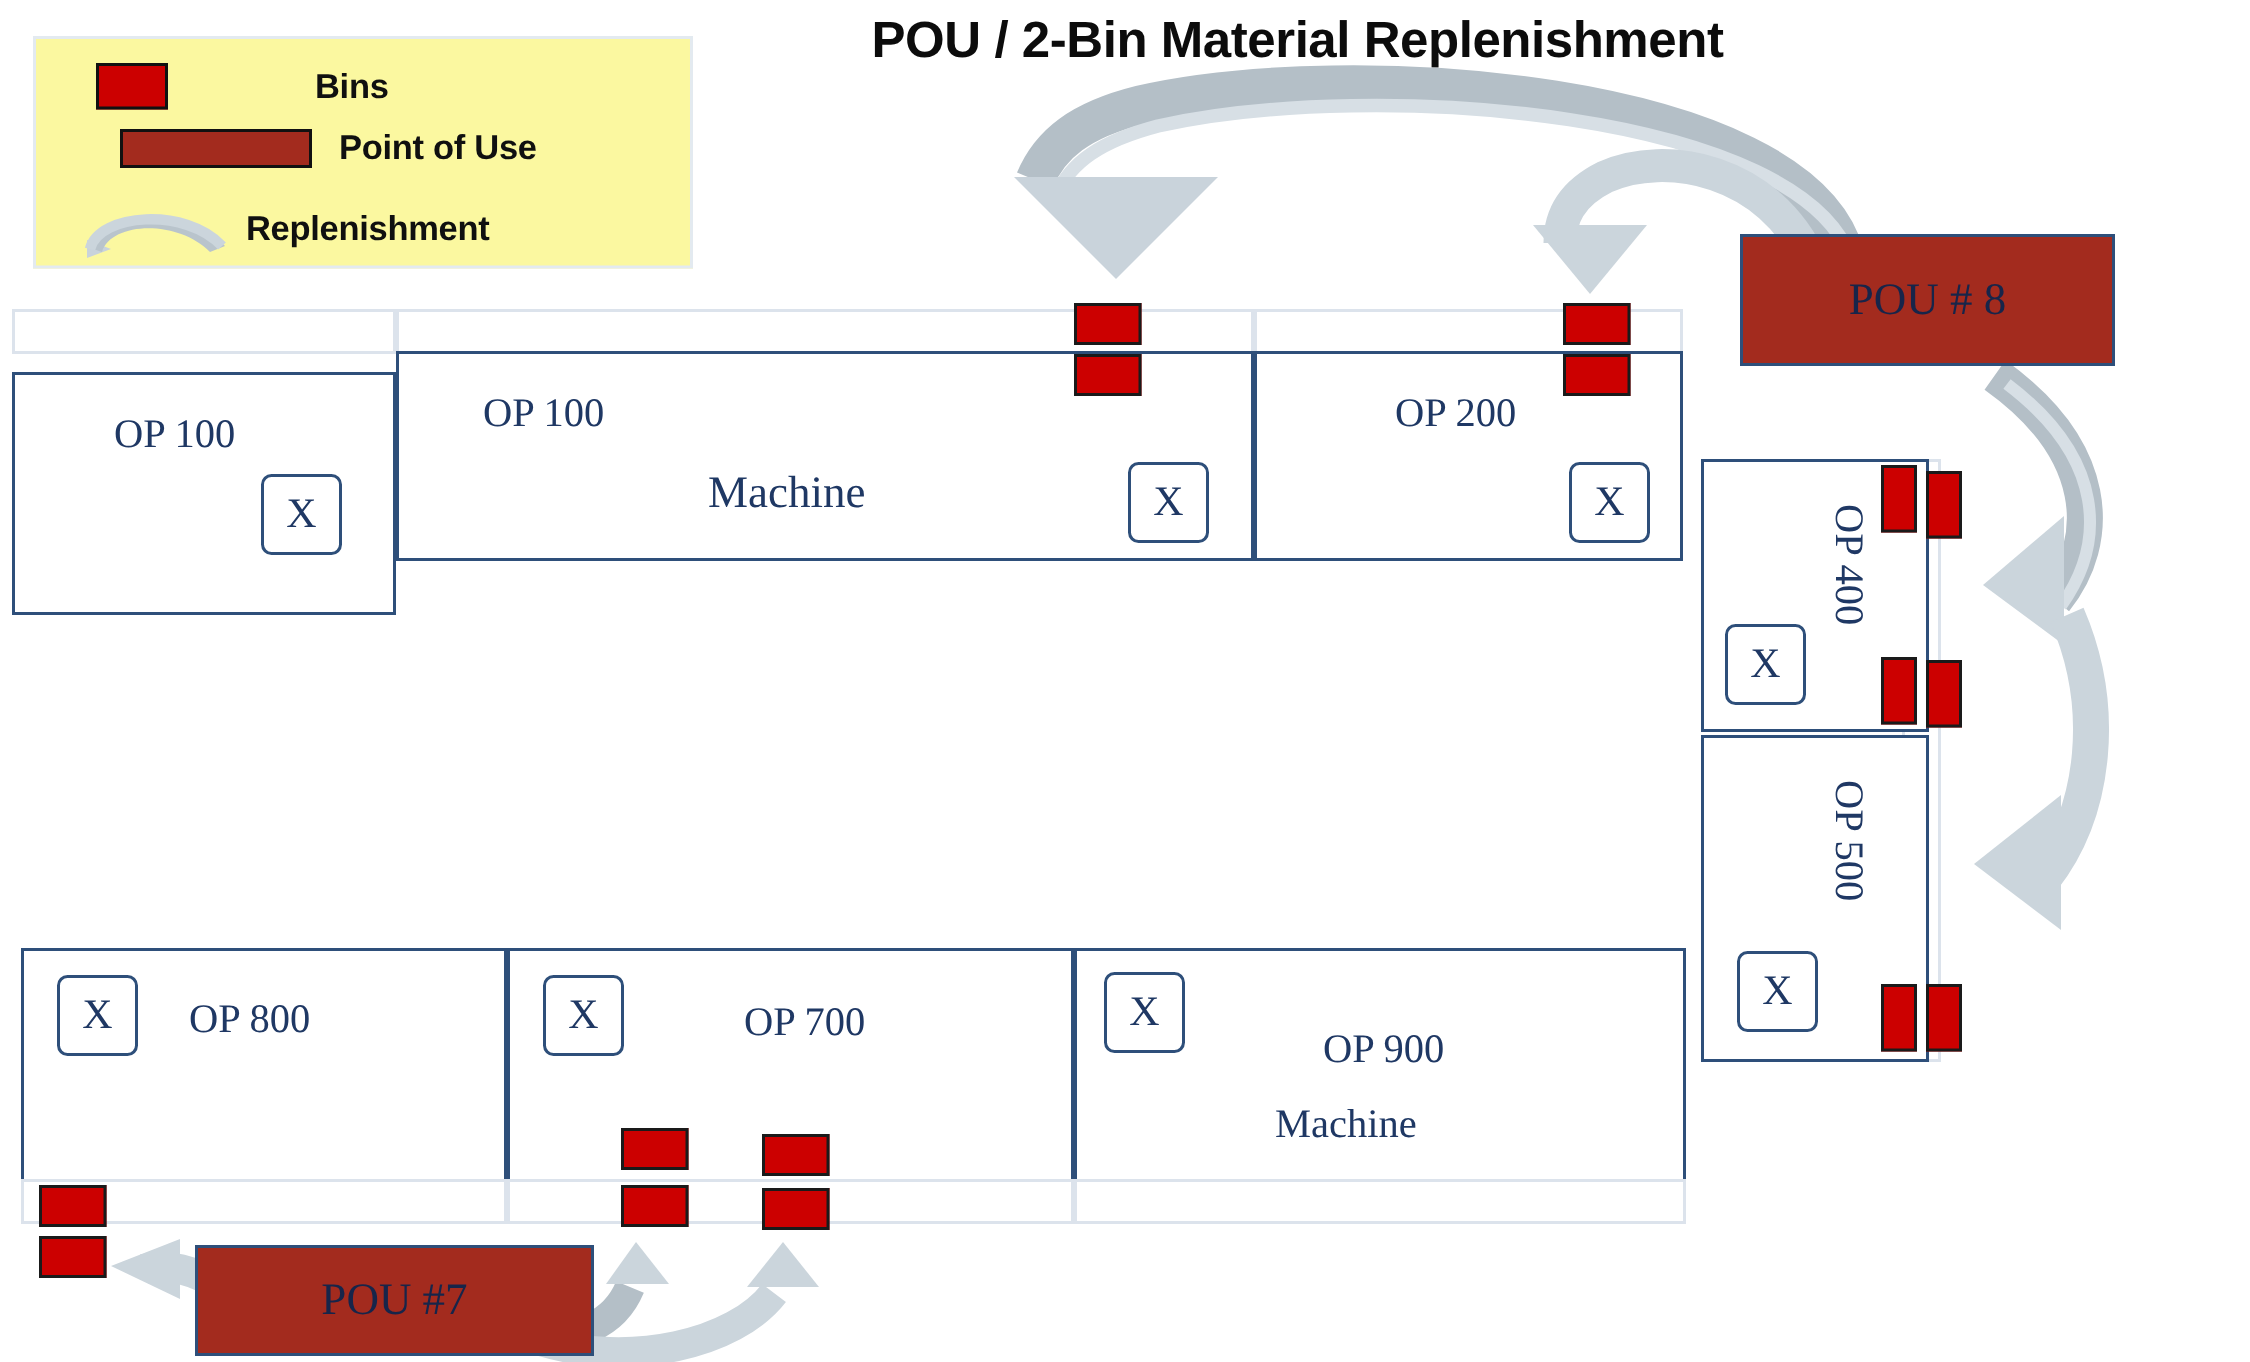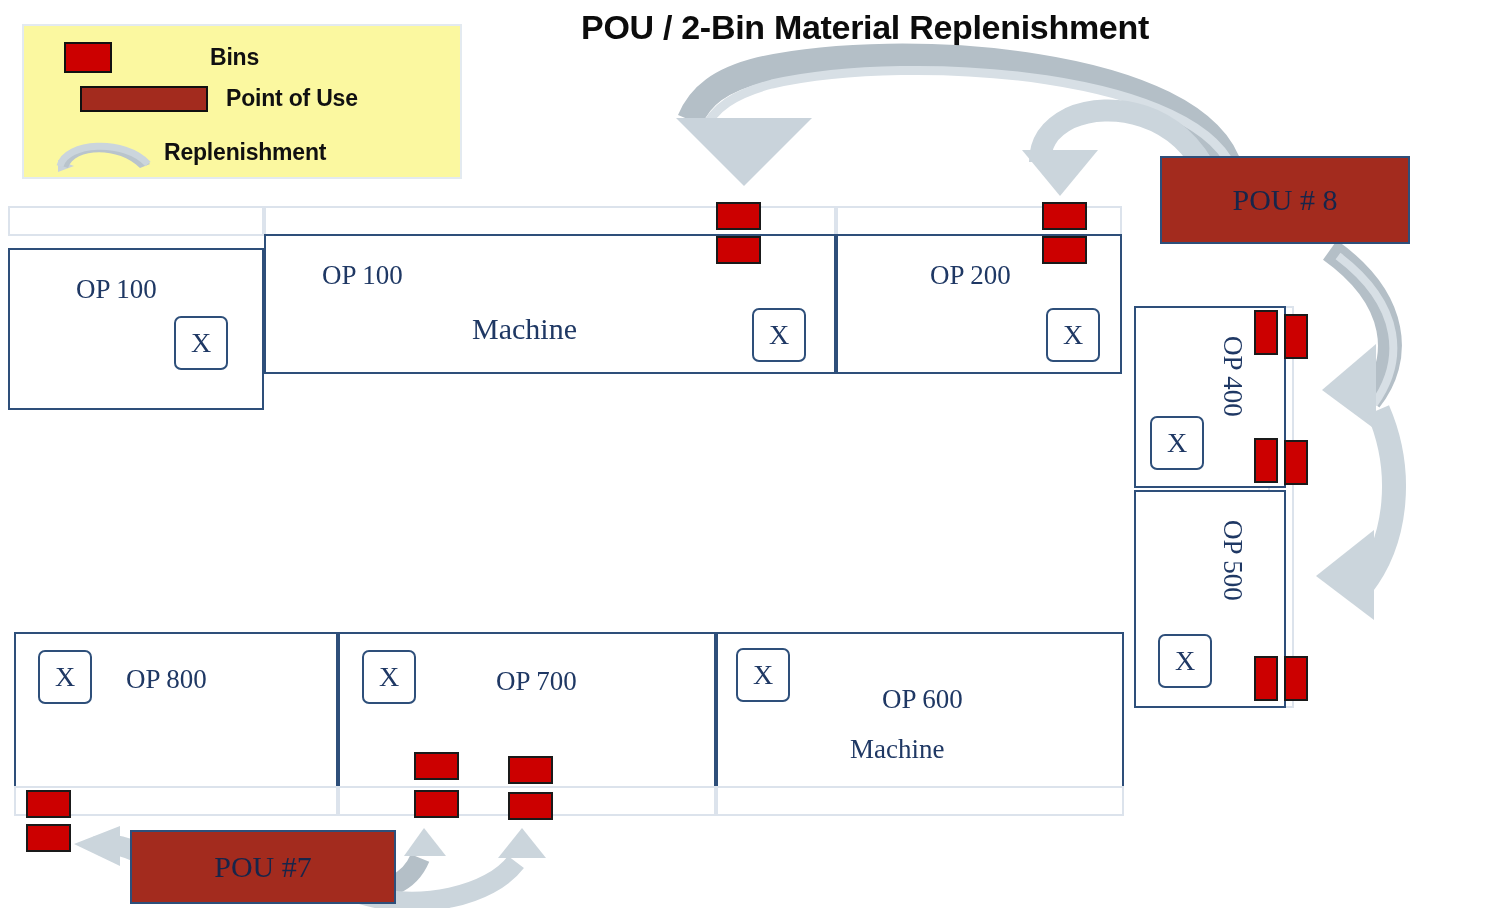--- a/index.html
+++ b/index.html
@@ -160,21 +160,21 @@
 <div class="strip" style="left:14px;top:786px;width:324px;height:30px;"></div>
 
 <div class="cell" style="left:338px;top:632px;width:378px;height:156px;">
   <div class="xbox" style="left:22px;top:16px;">X</div>
   <div class="cell-lbl" style="left:156px;top:32px;">OP 700</div>
 </div>
 <div class="strip" style="left:338px;top:786px;width:378px;height:30px;"></div>
 
 <div class="cell" style="left:716px;top:632px;width:408px;height:156px;">
   <div class="xbox" style="left:18px;top:14px;">X</div>
-  <div class="cell-lbl" style="left:164px;top:50px;">OP 600</div>
+  <div class="cell-lbl" style="left:164px;top:50px;">OP 900</div>
   <div class="cell-lbl" style="left:132px;top:100px;">Machine</div>
 </div>
 <div class="strip" style="left:716px;top:786px;width:408px;height:30px;"></div>
 
 <div class="bin h" style="left:26px;top:790px;"></div>
 <div class="bin h" style="left:26px;top:824px;"></div>
 <div class="bin h" style="left:414px;top:752px;"></div>
 <div class="bin h" style="left:414px;top:790px;"></div>
 <div class="bin h" style="left:508px;top:756px;"></div>
 <div class="bin h" style="left:508px;top:792px;"></div>

